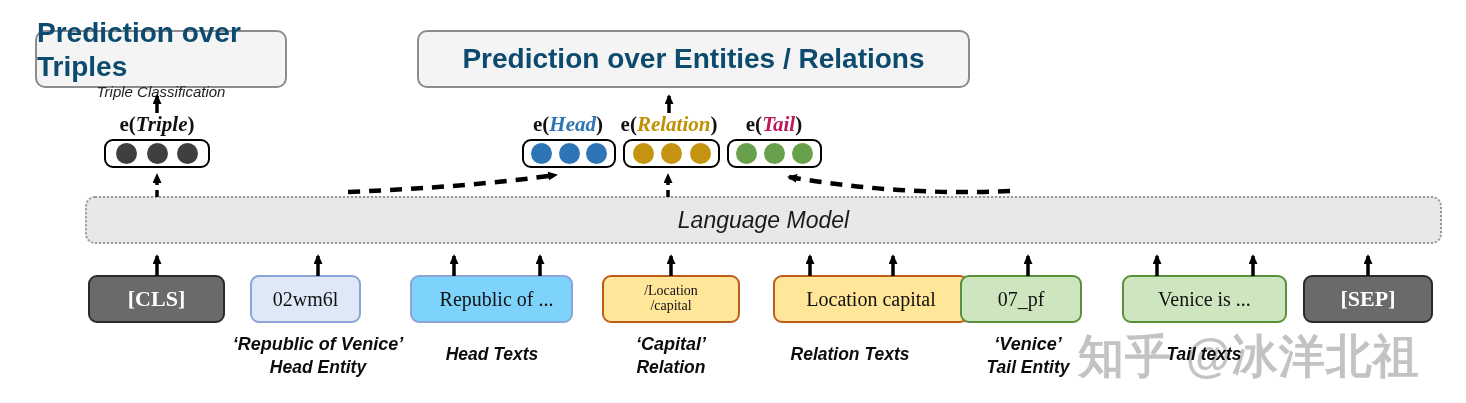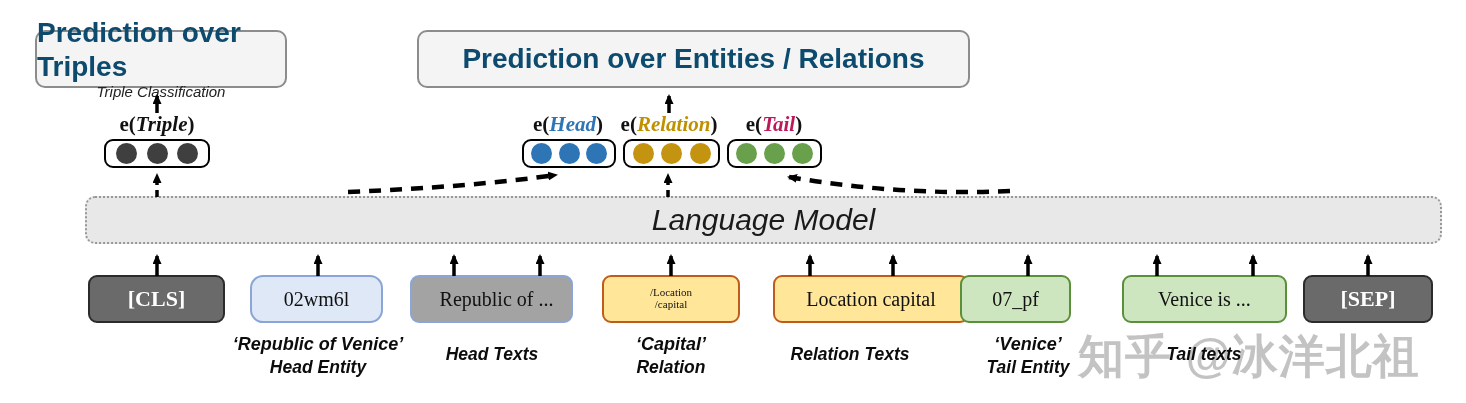--- a/index.html
+++ b/index.html
@@ -31,32 +31,32 @@
   }
   .dot{width:21px; height:21px; border-radius:50%; display:inline-block;}
 
   
   .lmbar{
     position:absolute; z-index:1; box-sizing:border-box;
     left:85px; top:196px; width:1357px; height:48px;
     background:#e8e8e8; border:2px dotted #979797; border-radius:10px;
     display:flex; align-items:center; justify-content:center;
   }
-  .lm-label{font-style:italic; font-size:30px; color:#1a1a1a;}
+  .lm-label{font-style:italic; font-size:23px; color:#1a1a1a;}
 
   
   .token{
     position:absolute; z-index:2; box-sizing:border-box; top:275px; height:48px;
     border-radius:9px; border:2.5px solid #000;
     display:flex; flex-direction:column; align-items:center; justify-content:center;
     font-family:"Liberation Serif", serif; font-size:20px; color:#111; text-align:center;
     line-height:1.05;
   }
   .token .tline{display:block;}
-  .token.small{font-size:11px;}
+  .token.small{font-size:14px;}
   .token.dark{font-weight:bold; font-size:22px;}
 
   
   .cap{
     position:absolute; z-index:6; top:333px; width:220px; text-align:center; color:#0c0c0c;
   }
   .cap .c1{font-style:italic; font-weight:600; font-size:18px; line-height:1.25;}
   .cap .c2{font-style:italic; font-weight:bold; font-size:17.5px; line-height:1.35;}
   .cap.single{top:343px;}
 
@@ -148,38 +148,38 @@
   </div>
 
   <div class="lmbar" style="background-color: rgb(232, 232, 232); border-color: rgb(151, 151, 151);">
     <div class="lm-label">Language Model</div>
   </div>
 
   <div class="token dark" style="left: 88px; width: 137px; background-color: rgb(106, 106, 106); border-color: rgb(43, 43, 43); color: rgb(255, 255, 255);">
     <span class="tline">[CLS]</span>
   </div>
 
-  <div class="token" style="left: 250px; width: 133px; background-color: rgb(223, 232, 246); border-color: rgb(138, 165, 214); border-radius: 13px;">
+  <div class="token" style="left: 250px; width: 111px; background-color: rgb(223, 232, 246); border-color: rgb(138, 165, 214);">
     <span class="tline">02wm6l</span>
   </div>
 
-  <div class="token" style="left: 410px; width: 163px; background-color: #a3a3a3; border-color: rgb(138, 165, 214); padding-left: 10px;">
+  <div class="token" style="left: 410px; width: 163px; background-color: #7dd3fc; border-color: rgb(138, 165, 214); padding-left: 10px;">
     <span class="tline">Republic of ...</span>
   </div>
 
   <div class="token small" style="left: 602px; width: 138px; background-color: rgb(255, 230, 153); border-color: rgb(192, 92, 25);">
     <span class="tline">/Location</span>
     <span class="tline">/capital</span>
   </div>
 
   <div class="token" style="left: 767px; width: 196px; background-color: rgb(255, 230, 153); border-color: rgb(192, 92, 25); margin-left: 6px;">
     <span class="tline">Location capital</span>
   </div>
 
-  <div class="token" style="left: 960px; width: 111px; background-color: rgb(205, 230, 192); border-color: rgb(90, 143, 60);">
+  <div class="token" style="left: 960px; width: 122px; background-color: rgb(205, 230, 192); border-color: rgb(90, 143, 60);">
     <span class="tline">07_pf</span>
   </div>
 
   <div class="token" style="left: 1122px; width: 165px; background-color: rgb(205, 230, 192); border-color: rgb(90, 143, 60);">
     <span class="tline">Venice is ...</span>
   </div>
 
   <div class="token dark" style="left: 1303px; width: 130px; background-color: rgb(106, 106, 106); border-color: rgb(43, 43, 43); color: rgb(255, 255, 255);">
     <span class="tline">[SEP]</span>
   </div>

